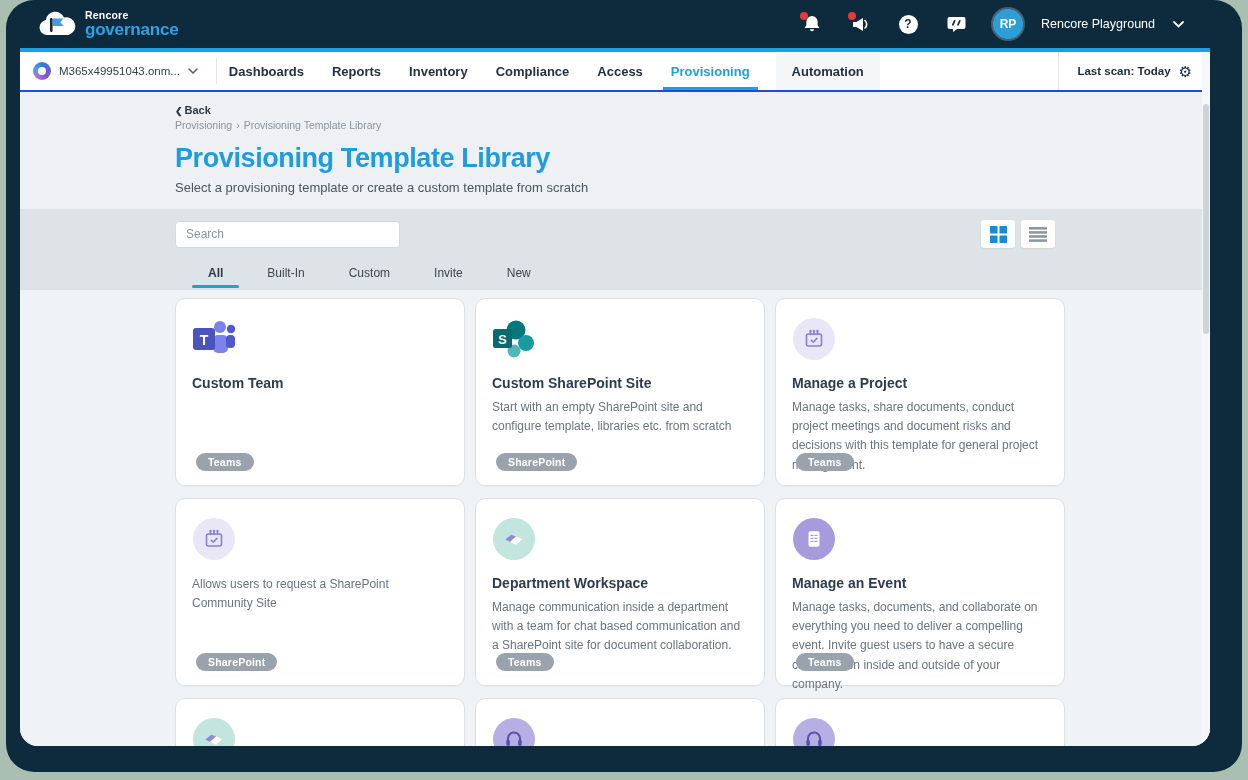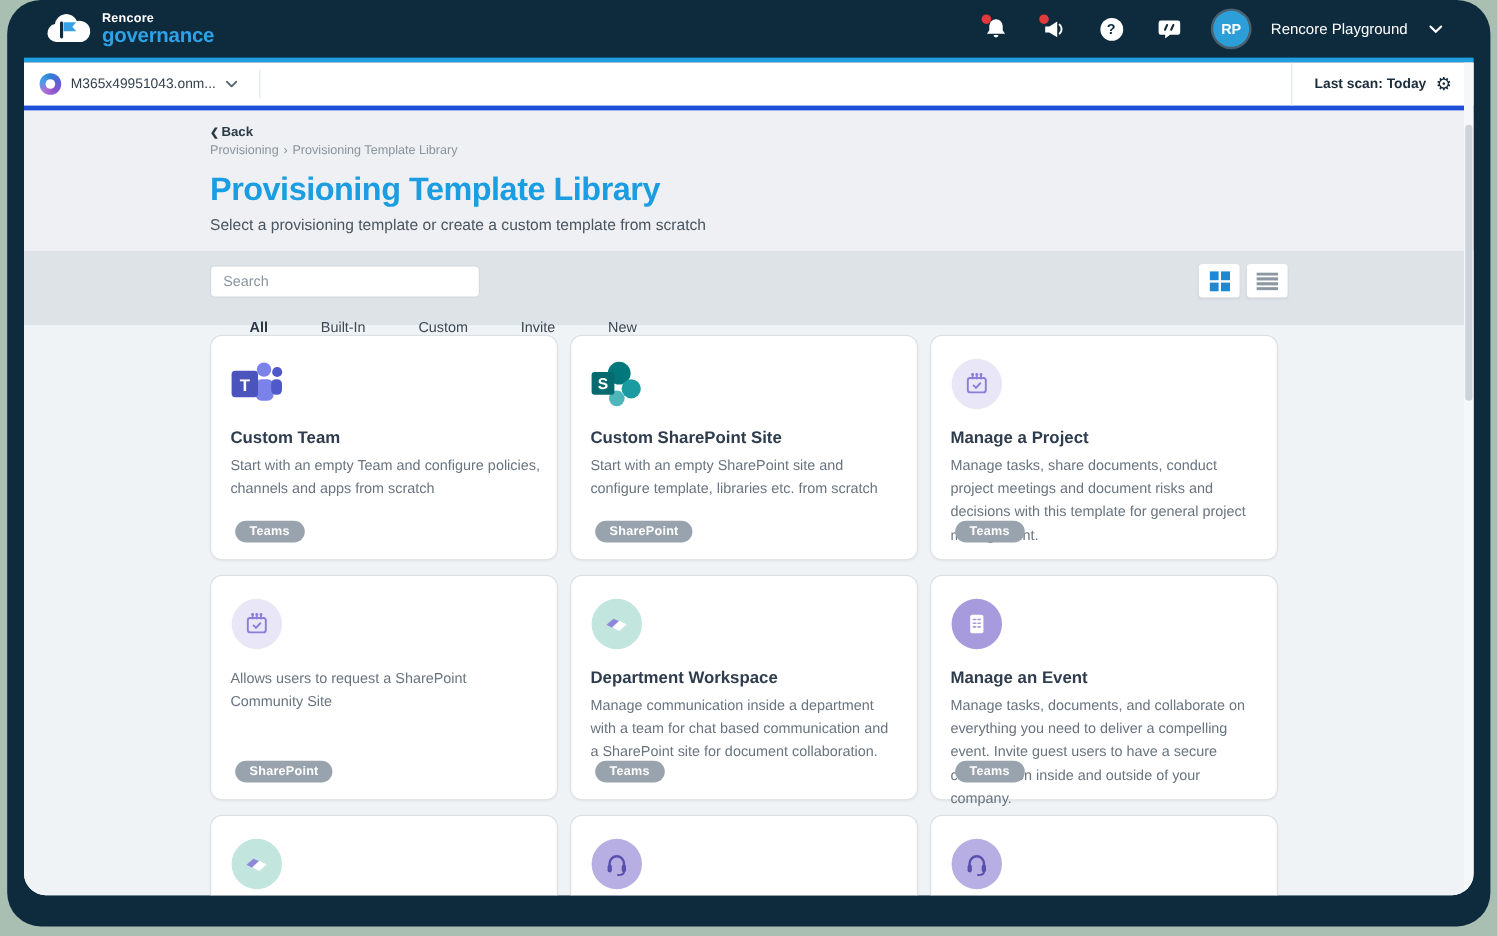--- a/index.html
+++ b/index.html
@@ -1,20 +1,20 @@
 <!DOCTYPE html>
 <html><head>
 <meta charset="utf-8">
 <style>
   * { margin:0; padding:0; box-sizing:border-box; }
   html,body { width:1248px; height:780px; }
   body { background:#a9bfb2; font-family:"Liberation Sans", sans-serif; position:relative; overflow:hidden; }
 
   .frame { position:absolute; left:6px; right:6px; top:0; bottom:8px; background:#0e2b3e;
-           border-radius:28px; padding:0 14px 26px 14px; overflow:hidden; }
+           border-radius:28px; padding:0 32px 26px 14px; overflow:hidden; }
 
   
   .topbar { height:48px; display:flex; align-items:center; justify-content:space-between; padding:0 26px 0 17px; }
   .brand { display:flex; align-items:center; gap:8px; }
   .brand-text { line-height:1; }
   .brand-top { color:#ffffff; font-size:10.5px; font-weight:bold; letter-spacing:.2px; }
   .brand-bottom { color:#2da2e8; font-size:17px; font-weight:bold; margin-top:1px; letter-spacing:-.2px; }
   .top-right { display:flex; align-items:center; gap:26px; }
   .top-icon { position:relative; width:22px; height:22px; display:flex; align-items:center; justify-content:center; cursor:pointer; }
   .red-dot { position:absolute; left:-1px; top:-1px; width:8px; height:8px; background:#e03a3a; border-radius:50%; }
@@ -23,21 +23,21 @@
   .account { display:flex; align-items:center; gap:18px; cursor:pointer; }
   .avatar { width:30px; height:30px; border-radius:50%; background:#2d9fd8; color:#fff; font-size:12px;
             font-weight:bold; display:flex; align-items:center; justify-content:center; box-shadow:0 0 0 2px rgba(255,255,255,.25); }
   .account-name { color:#ffffff; font-size:12.5px; }
   .accent-line { height:4px; background:#1e9fe0; }
 
   
   .app-body { background:#eef0f3; height:694px; border-radius:0 0 18px 18px; overflow:hidden; position:relative; }
 
   
-  .navbar { background:#ffffff; height:40px; display:flex; align-items:stretch; border-bottom:4px solid #1d4ed8; }
+  .navbar { background:#ffffff; height:40px; display:flex; align-items:stretch; border-bottom:2px solid #1d4ed8; }
   .tenant { display:flex; align-items:center; gap:8px; padding:0 18px 0 13px; cursor:pointer; }
   .tenant-icon { width:18px; height:18px; border-radius:50%;
                  background:conic-gradient(#2f7fd4,#5a62d8,#8a52cf,#b06fd4,#4aa0e8,#2f7fd4); position:relative; }
   .tenant-icon::after { content:""; position:absolute; inset:5px; background:#fff; border-radius:50%; }
   .tenant-label { font-size:11.5px; color:#33404d; }
   .v-divider { width:1px; background:#e3e7ea; margin:6px 0; }
   .nav-items { display:flex; align-items:stretch; gap:24px; margin-left:10px; }
   .nav-item { display:flex; align-items:center; font-size:13px; color:#24313f; font-weight:600;
               position:relative; padding:0 2px; cursor:pointer; white-space:nowrap; }
   .nav-item.active { color:#1e9fe0; }
@@ -52,21 +52,21 @@
   .title-block { padding:12px 155px 0 155px; }
   .back-link { font-size:11px; font-weight:bold; color:#2b3947; cursor:pointer; }
   .back-link .chev { font-size:9px; margin-right:2px; }
   .breadcrumb { font-size:10.5px; color:#8a949e; margin-top:3px; }
   .breadcrumb .sep { margin:0 4px; }
   .breadcrumb .crumb { cursor:pointer; }
   .page-title { color:#1b9de2; font-size:27px; font-weight:bold; letter-spacing:-.4px; margin-top:12px; }
   .page-subtitle { color:#4a5560; font-size:13px; margin-top:6px; padding-bottom:14px; }
 
   
-  .filter-band { background:#dee3e8; padding:11px 155px 0 155px; height:62px; }
+  .filter-band { background:#dee3e8; padding:11px 155px 0 155px; height:81px; }
   .filter-row { display:flex; align-items:center; }
   .search-input { width:225px; height:27px; border:1px solid #d4d9de; border-radius:4px; background:#fff;
                   font-size:12px; color:#33404d; padding:0 10px; outline:none; font-family:"Liberation Sans",sans-serif; }
   .search-input::placeholder { color:#8b95a0; }
   .select-box { width:222px; height:27px; border:1px solid #d4d9de; border-radius:4px; background:#fff;
                 display:flex; align-items:center; justify-content:space-between; padding:0 10px; margin-left:8px;
                 font-size:12px; color:#8b95a0; cursor:pointer; }
   .view-toggles { margin-left:auto; display:flex; gap:6px; }
   .view-btn { width:34px; height:28px; background:#fff; border-radius:3px; display:flex; align-items:center;
               justify-content:center; cursor:pointer; box-shadow:0 1px 2px rgba(20,40,58,.08); }
@@ -161,20 +161,29 @@
       <div class="tenant">
         <span class="tenant-icon"></span>
         <span class="tenant-label">M365x49951043.onm...</span>
         <span>
           <svg width="10" height="6" viewBox="0 0 10 6">
               <path d="M1 1 l4 4 4-4" stroke="#55616d" stroke-width="1.5" fill="none" stroke-linecap="round"></path>
             </svg>
         </span>
       </div>
       <div class="v-divider"></div>
+      <div class="nav-items">
+        <span class="nav-item">Dashboards</span>
+        <span class="nav-item">Reports</span>
+        <span class="nav-item">Inventory</span>
+        <span class="nav-item">Compliance</span>
+        <span class="nav-item">Access</span>
+        <span class="nav-item active">Provisioning</span>
+        <span class="nav-item shaded">Automation</span>
+      </div>
       <div class="nav-spacer"></div>
       <div class="last-scan">
         <span class="last-scan-text">Last scan: Today</span>
         <span class="gear">⚙</span>
       </div>
     </div>
 
     <div class="title-block">
       <div class="back-link"><span class="chev">❮</span><span>Back</span></div>
       <div class="breadcrumb">
@@ -223,21 +232,20 @@
             <svg width="44" height="40" viewBox="0 0 44 40">
               <circle cx="28" cy="8" r="6" fill="#7b83eb"></circle>
               <circle cx="39" cy="10" r="4.2" fill="#5059c9"></circle>
               <rect x="21" y="16" width="15" height="18" rx="5" fill="#7b83eb"></rect>
               <rect x="34" y="16" width="9" height="13" rx="4" fill="#5059c9"></rect>
               <rect x="1" y="9" width="22" height="22" rx="3" fill="#4b53bc"></rect>
               <text x="12" y="26" text-anchor="middle" font-family="Liberation Sans, sans-serif" font-size="14" font-weight="bold" fill="#ffffff">T</text>
             </svg>
           </div>
           <div class="card-title">Custom Team</div>
-          <div class="card-desc">Start with an empty Team and configure policies, channels and apps from scratch</div>
           <div class="card-badge">Teams</div>
         </div>
 
         <div class="card">
           <div class="card-icon">
             <svg width="44" height="40" viewBox="0 0 44 40">
               <circle cx="24" cy="11" r="9.5" fill="#03787c"></circle>
               <circle cx="34" cy="24" r="8" fill="#1a9ba1"></circle>
               <circle cx="22" cy="32" r="6.5" fill="#4fb6bc"></circle>
               <rect x="1" y="10" width="19" height="19" rx="2.5" fill="#066a6e"></rect>

